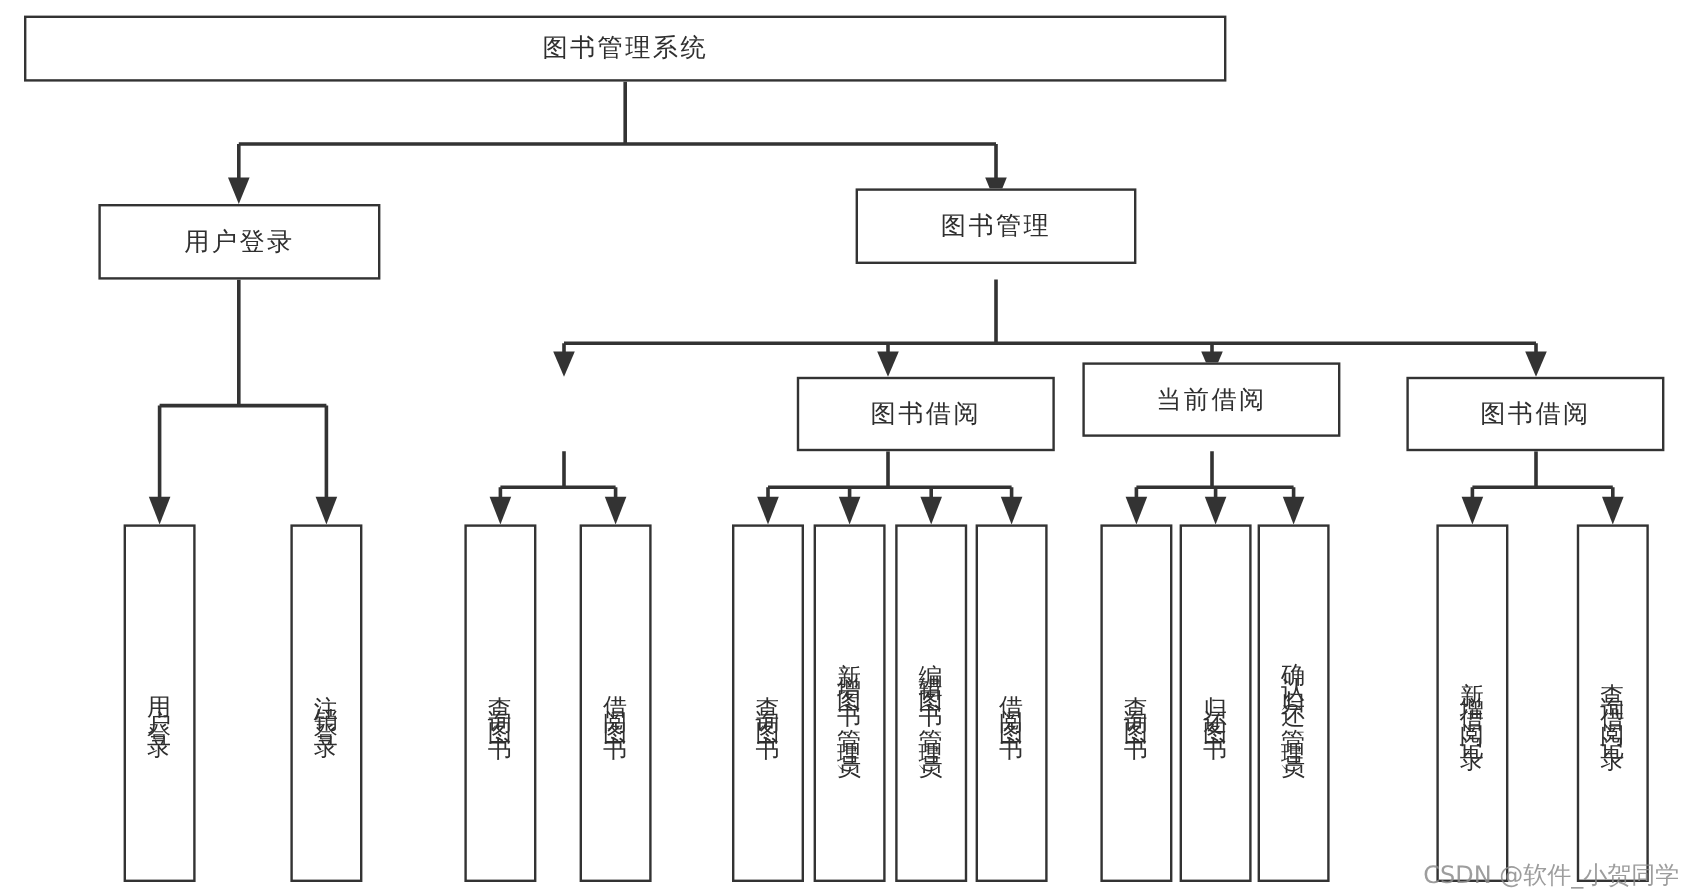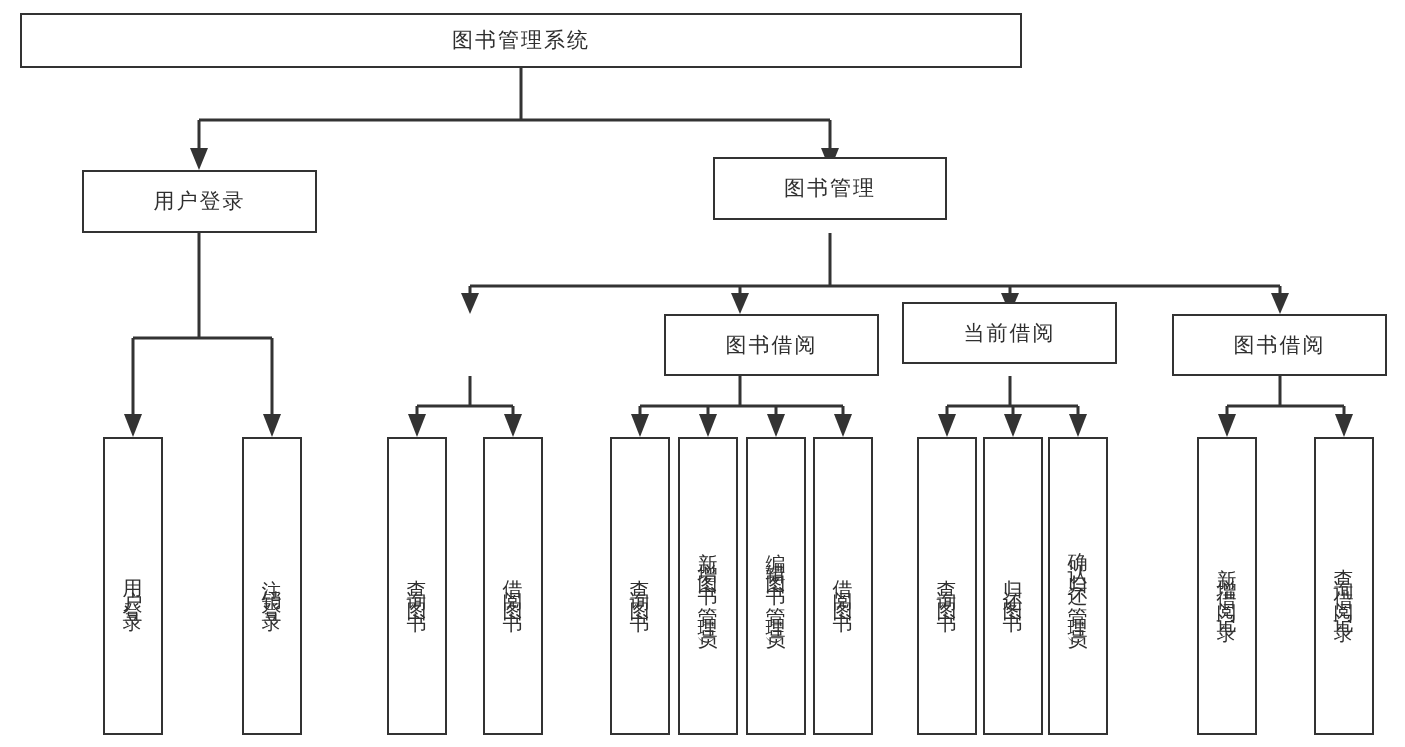--- a/index.html
+++ b/index.html
@@ -132,14 +132,15 @@
   <div class="node leaf" style="left:746px;">编辑图书（管理员）</div>
   <div class="node leaf" style="left:813px;">借阅图书</div>
 
   <div class="node leaf" style="left:917px;">查询图书</div>
   <div class="node leaf" style="left:983px;">归还图书</div>
   <div class="node leaf" style="left:1048px;">确认归还（管理员）</div>
 
   <div class="node leaf" style="left:1197px;">新增借阅记录</div>
   <div class="node leaf" style="left:1314px;">查询借阅记录</div>
 
+  <div class="watermark">CSDN @软件_小贺同学</div>
 
 </div>
 
 </body></html>

